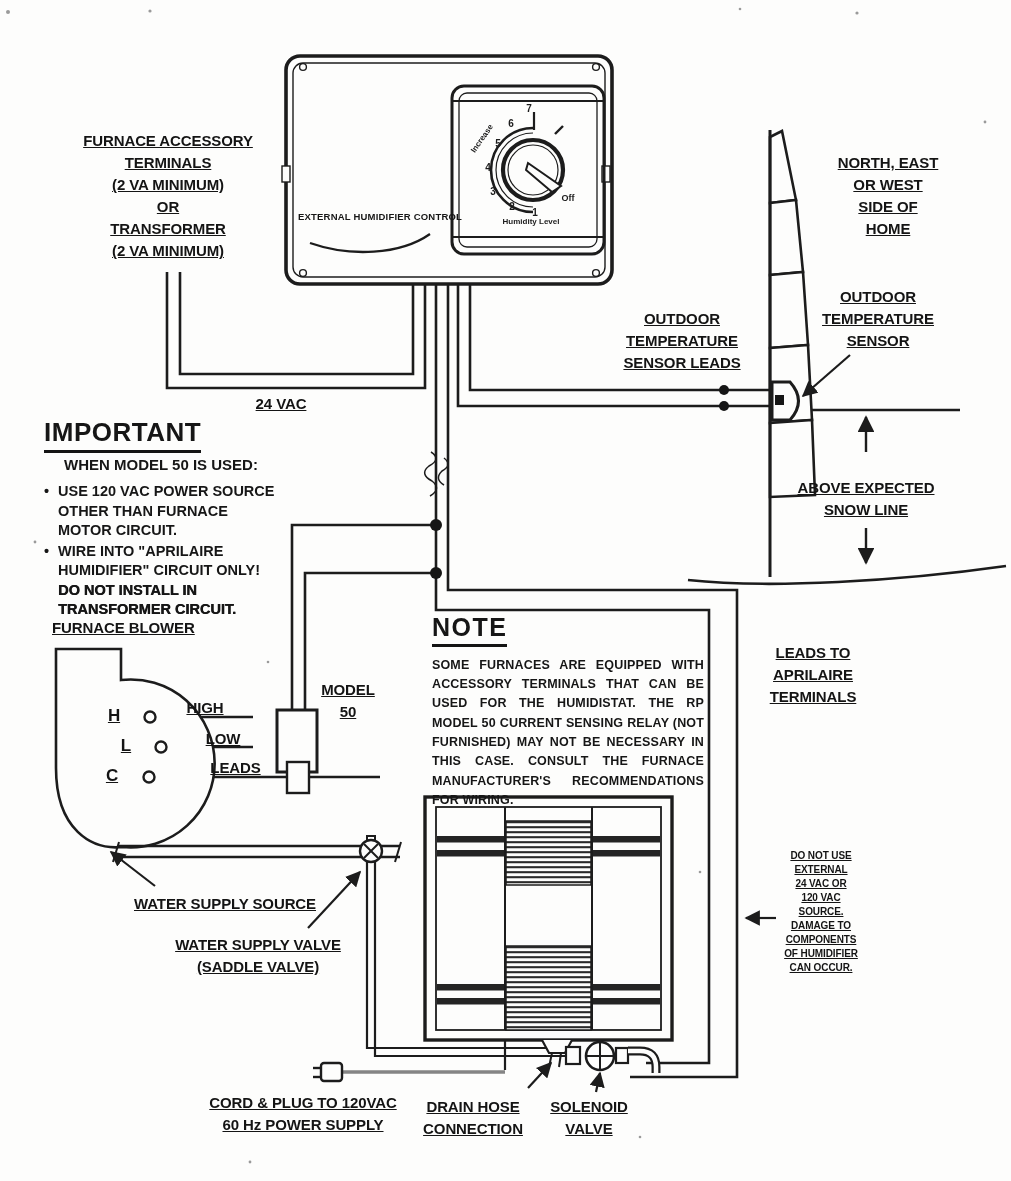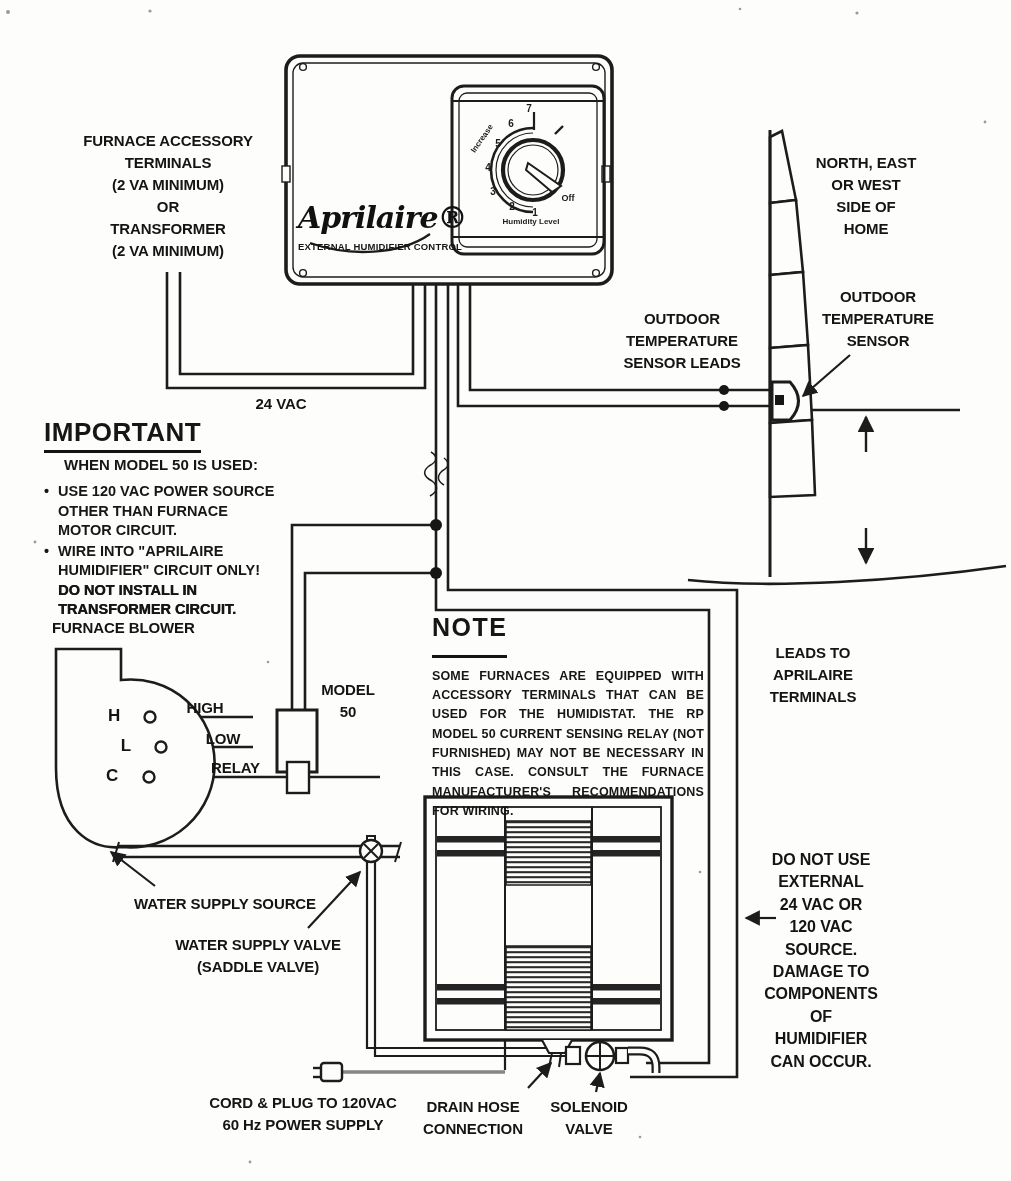--- a/index.html
+++ b/index.html
@@ -5,42 +5,42 @@
   html,body{margin:0;padding:0;background:#e8e8e8;}
   #canvas{
     position:relative;width:1011px;height:1181px;margin:0 auto;
     background:#fdfdfc;overflow:hidden;
     font-family:"Liberation Sans",sans-serif;color:#161616;
   }
   #linework{position:absolute;left:0;top:0;}
   .lbl{
     position:absolute;
     font:700 15px/1.47 "Liberation Sans",sans-serif;
-    color:#141414;text-align:center;white-space:pre-line;letter-spacing:-0.1px;
-  }
-  .lbl.small{font-size:16px;line-height:1.4;}
+    color:#141414;text-align:center;white-space:pre-line;letter-spacing:-0.1px;text-decoration:underline;
+  }
+  .lbl.small{font-size:10px;line-height:1.4;}
   .lbl.left{text-align:left;}
   .term-letter{font:700 17px "Liberation Sans",sans-serif;}
   .imp{position:absolute;text-align:left;}
   .imp-h{
     display:inline-block;font:800 26px/1.1 "Liberation Sans",sans-serif;
     letter-spacing:.5px;border-bottom:3px solid #141414;padding-bottom:3px;margin-bottom:3px;
   }
   .imp-intro{font:700 15px/1.25 "Liberation Sans",sans-serif;margin-left:20px;}
   .imp-list{list-style:none;margin:8px 0 0 0;padding:0;}
   .imp-list li{
     position:relative;padding-left:14px;margin:2px 0;
     font:700 14.5px/1.33 "Liberation Sans",sans-serif;
   }
   .imp-list li::before{content:"\2022";position:absolute;left:0;top:0;}
   .imp-list b.hard{display:block;font-weight:700;text-shadow:.45px 0 0 currentColor;}
   .note{position:absolute;text-align:left;}
   .note-h{
     display:inline-block;font:800 25px/1.1 "Liberation Sans",sans-serif;
-    letter-spacing:1.5px;border-bottom:3px solid #141414;padding-bottom:13px;
+    letter-spacing:1.5px;border-bottom:3px solid #141414;padding-bottom:2px;
   }
   .note-b{
     margin-top:9px;font:700 12.5px/1.55 "Liberation Sans",sans-serif;
     text-align:justify;letter-spacing:.15px;
   }
   .logo-wrap{position:absolute;text-align:left;}
   .logo-text{
     font:italic 700 30px/1 "DejaVu Serif",serif;letter-spacing:-1px;color:#111;
   }
   .logo-sub{
@@ -258,43 +258,45 @@
   </div>
 
   <div class="lbl left" style="left:52px;top:617px;width:180px">FURNACE BLOWER</div>
 
   <div class="lbl term-letter" style="left:104px;top:706px;width:20px">H</div>
   <div class="lbl term-letter" style="left:116px;top:736px;width:20px">L</div>
   <div class="lbl term-letter" style="left:102px;top:766px;width:20px">C</div>
 
   <div class="lbl" style="left:170px;top:697px;width:70px">HIGH</div>
   <div class="lbl" style="left:188px;top:728px;width:70px">LOW</div>
-  <div class="lbl" style="left:183px;top:757px;width:105px">RELAY</div>
+  <div class="lbl" style="left:183px;top:757px;width:105px">LEADS</div>
 
   <div class="lbl" style="left:315px;top:679px;width:66px">MODEL
 50</div>
 
   <div class="note" style="left:432px;top:614px;width:272px">
     <div class="note-h">NOTE</div>
     <div class="note-b">SOME FURNACES ARE EQUIPPED WITH ACCESSORY TERMINALS THAT CAN BE USED FOR THE HUMIDISTAT. THE RP MODEL 50 CURRENT SENSING RELAY (NOT FURNISHED) MAY NOT BE NECESSARY IN THIS CASE. CONSULT THE FURNACE MANUFACTURER'S RECOMMENDATIONS FOR WIRING.</div>
   </div>
 
   <div class="lbl" style="left:603px;top:308px;width:158px">OUTDOOR
 TEMPERATURE
 SENSOR LEADS</div>
 
-  <div class="lbl" style="left:806px;top:152px;width:120px">NORTH, EAST
+  <div class="lbl" style="left:828px;top:152px;width:120px">NORTH, EAST
 OR WEST
 SIDE OF
 HOME</div>
 
   <div class="lbl" style="left:812px;top:286px;width:132px">OUTDOOR
 TEMPERATURE
 SENSOR</div>
 
+  <div class="lbl" style="left:790px;top:477px;width:152px">ABOVE EXPECTED
+SNOW LINE</div>
 
   <div class="lbl" style="left:760px;top:642px;width:106px">LEADS TO
 APRILAIRE
 TERMINALS</div>
 
   <div class="lbl small" style="left:762px;top:849px;width:118px">DO NOT USE
 EXTERNAL
 24 VAC OR
 120 VAC
 SOURCE.
@@ -311,17 +313,16 @@
   <div class="lbl" style="left:192px;top:1092px;width:222px">CORD &amp; PLUG TO 120VAC
 60 Hz POWER SUPPLY</div>
 
   <div class="lbl" style="left:408px;top:1096px;width:130px">DRAIN HOSE
 CONNECTION</div>
 
   <div class="lbl" style="left:539px;top:1096px;width:100px">SOLENOID
 VALVE</div>
 
   <div class="logo-wrap" style="left:298px;top:203px;width:160px">
-    <div class="logo-text">Aprilaire®</div>
     <div class="logo-sub">EXTERNAL HUMIDIFIER CONTROL</div>
   </div>
 
 </div>
 
 </body></html>

